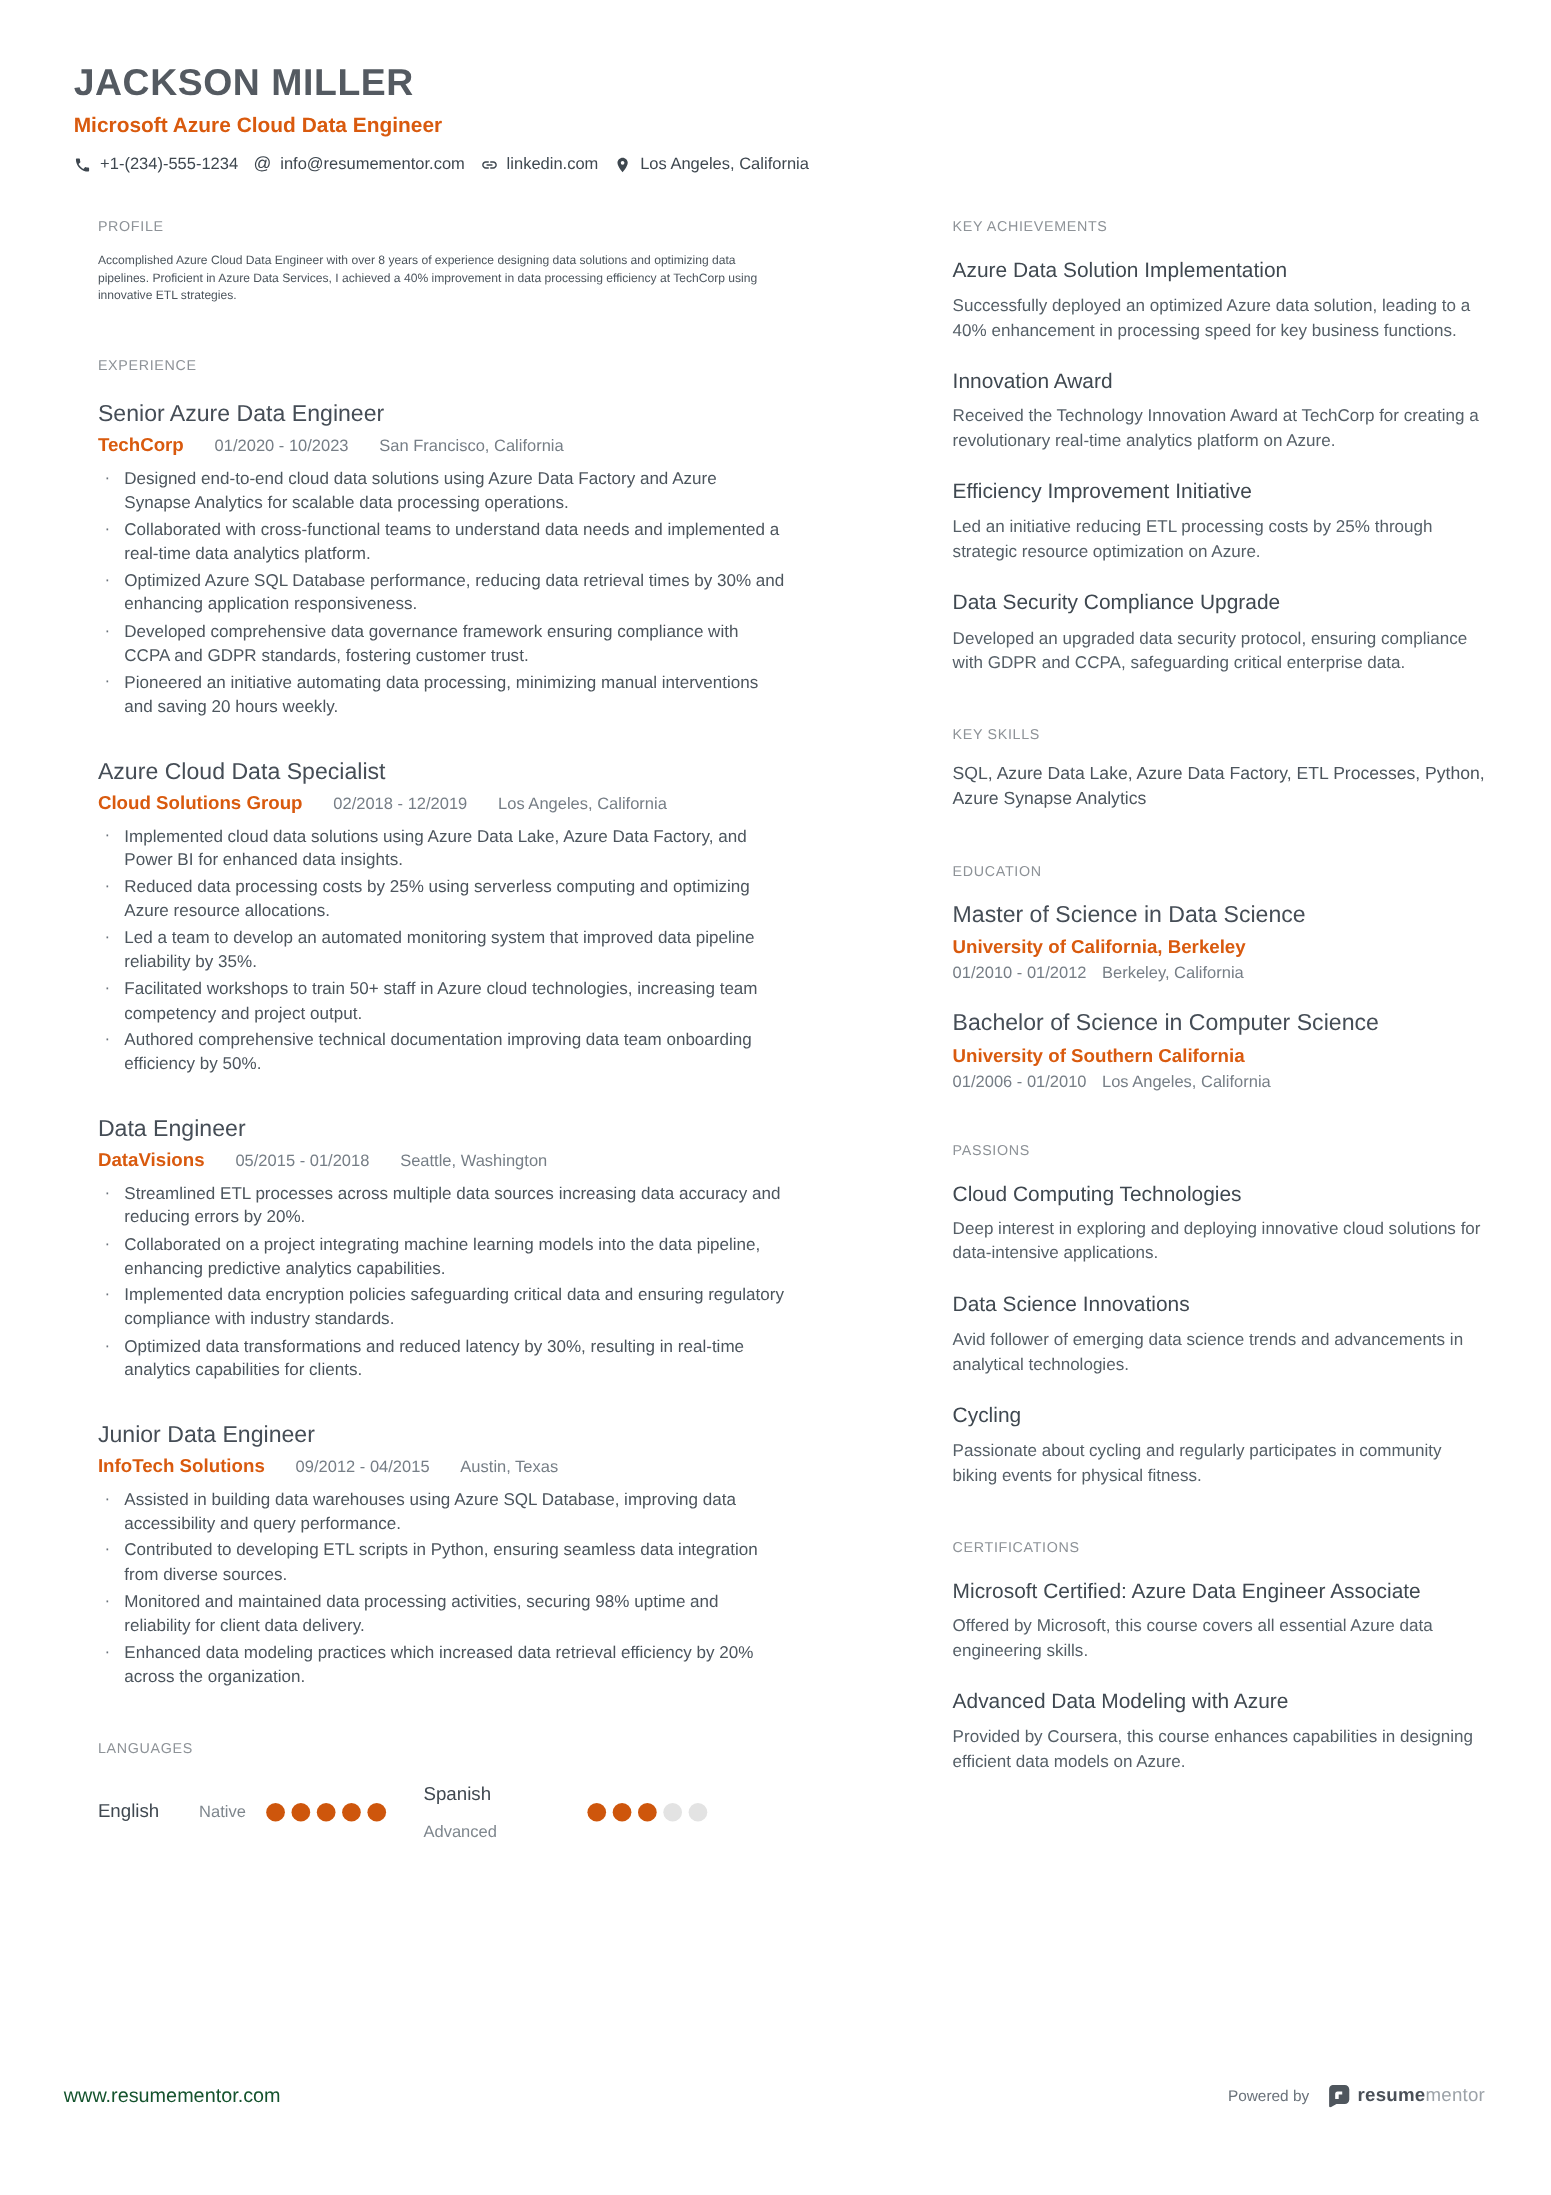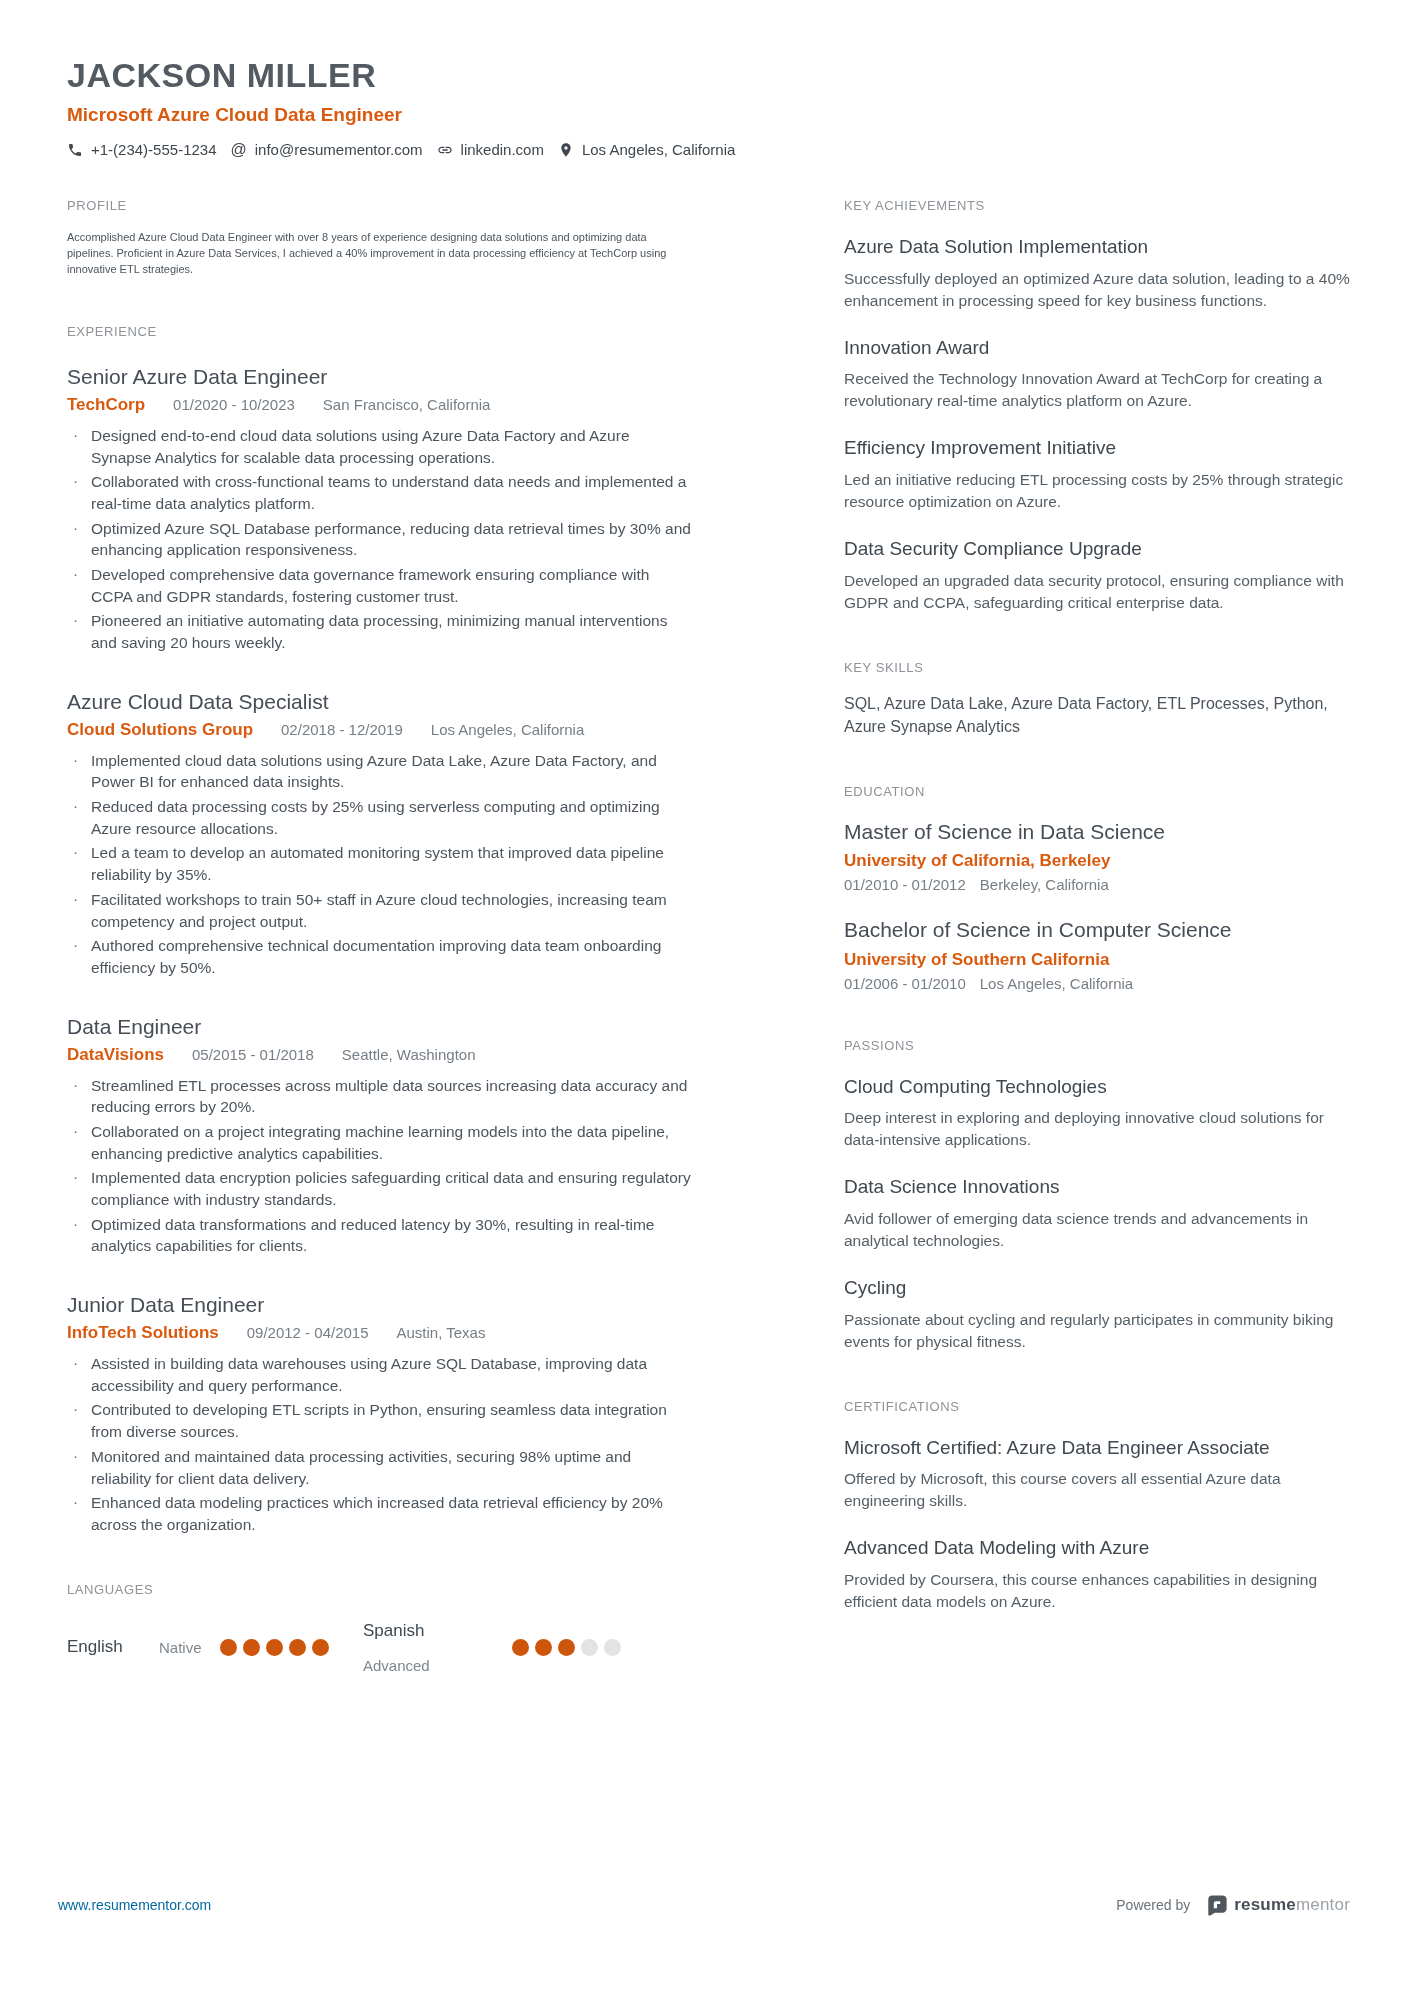--- a/index.html
+++ b/index.html
@@ -11,21 +11,21 @@
     -webkit-font-smoothing:antialiased;
   }
   
   .name { margin:0; font-size:34px; font-weight:600; letter-spacing:0.5px; color:var(--heading,#545A61); }
   .job-headline { margin-top:9px; font-size:19px; font-weight:700; color:var(--accent,#D95A0E); }
   .contact-row { margin-top:15px; display:flex; align-items:center; gap:14px; font-size:15px; color:#3E474F; }
   .contact-item { display:flex; align-items:center; gap:8px; }
   .contact-item svg { width:16px; height:16px; fill:#3E474F; flex:none; }
   .at-glyph { font-size:16px; color:#3E474F; line-height:1; }
   
-  .columns { display:grid; grid-template-columns:627px 1fr; column-gap:150px; margin-top:40px; }
+  .columns { display:grid; grid-template-columns:627px 1fr; column-gap:150px; margin-top:40px;margin-left:22px; }
   .section-label { font-size:13px; letter-spacing:0.6px; color:var(--muted,#8E9398); font-weight:400; margin:0 0 17px 0; }
   .section { margin-top:46px; }
   .section:first-child { margin-top:0; }
   
   .profile-text { font-size:11px; line-height:1.45; color:var(--text,#4C555D); margin:0; }
   
   .job { margin-top:26px; }
   .job + .job { margin-top:36px; }
   .job-title { margin:0; font-size:21px; font-weight:400; color:#454D56; }
   .job-meta { margin-top:6px; display:flex; align-items:baseline; gap:28px; font-size:15px; color:var(--meta,#767E86); }
@@ -52,21 +52,21 @@
   .ach-title { margin:0; font-size:19px; font-weight:400; color:#3F4850; line-height:1.3; }
   .ach-text { margin:8px 0 0 0; font-size:15.5px; line-height:1.42; color:#555F67; }
   .skills-text { margin:0; font-size:16px; line-height:1.45; color:var(--text,#4C555D); }
   .edu-item { margin-top:24px; }
   .edu-item:first-of-type { margin-top:20px; }
   .edu-degree { margin:0; font-size:21px; font-weight:400; color:#454D56; line-height:1.25; }
   .edu-school { margin-top:6px; font-size:17px; font-weight:700; color:var(--accent,#D95A0E); }
   .edu-meta { margin-top:5px; display:flex; gap:14px; font-size:15px; color:var(--meta,#767E86); }
   
   .footer { position:absolute; left:58px; right:60px; top:1894px; display:flex; justify-content:space-between; align-items:center; }
-  .site-link { font-size:14px; color:#0369a1; text-decoration:none; }
+  .site-link { font-size:18px; color:#14532d; text-decoration:none; }
   .powered { display:flex; align-items:center; gap:16px; }
   .powered-label { font-size:14px; color:#6A727A; }
   .brand { display:flex; align-items:center; gap:6px; }
   .brand svg { width:22px; height:22px; }
   .brand-text { font-size:17px; letter-spacing:0.2px; }
   .brand-bold { font-weight:700; color:#4A5058; }
   .brand-light { font-weight:400; color:#9CA2A8; }
 </style>
 </head>
 <body>

